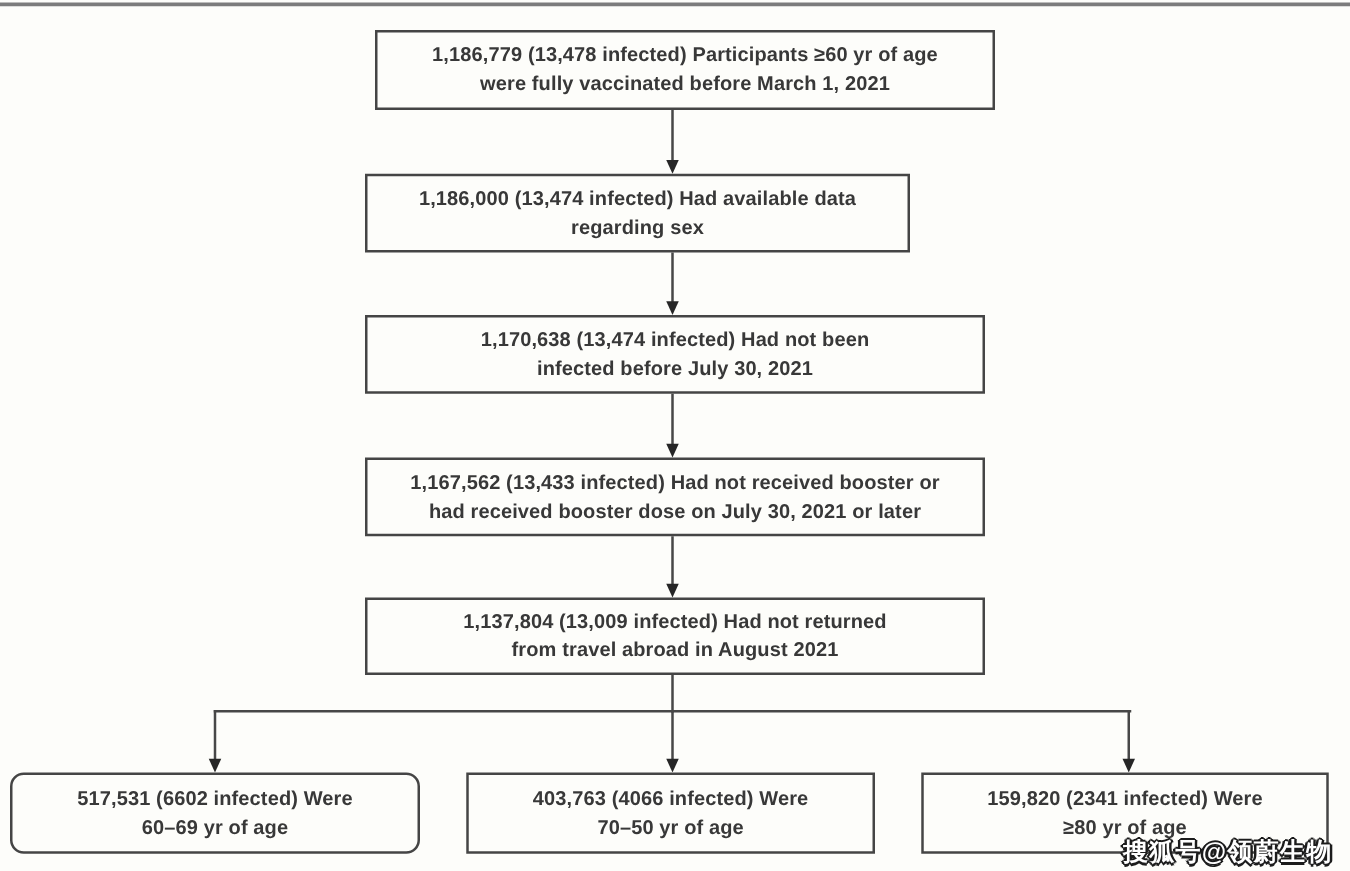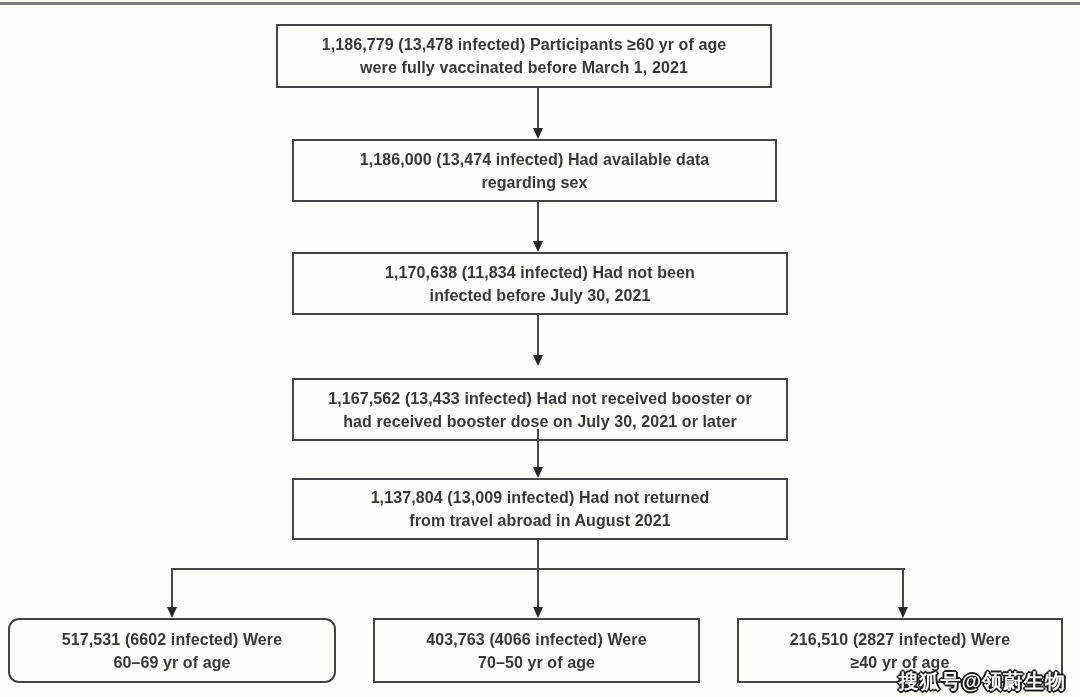--- a/index.html
+++ b/index.html
@@ -26,24 +26,24 @@
     align-items:center;justify-content:center;
     text-align:center;
     color:#383838;
     font-size:16px;
     font-weight:600;
     line-height:23px;
     letter-spacing:0.1px;
   }
   .fbox .line{white-space:nowrap;}
   
-  .b1{left:276px;top:24px;width:496px;height:64px;align-items:center;}
-  .b2{left:292px;top:139px;width:485px;height:63px;}
+  .b1{left:300px;top:24px;width:496px;height:64px;align-items:center;}
+  .b2{left:292px;top:139px;width:436px;height:63px;}
   .b3{left:292px;top:252px;width:496px;height:63px;}
-  .b4{left:292px;top:378px;width:496px;height:63px;}
+  .b4{left:292px;top:366px;width:496px;height:63px;}
   .b5{left:292px;top:478px;width:496px;height:62px;}
   
   .bl{left:8px;top:618px;width:328px;height:65px;border-radius:11px;}
   .bm{left:373px;top:618px;width:327px;height:65px;}
   .br{left:737px;top:618px;width:326px;height:65px;}
   
   .vline{position:absolute;width:2px;background:#474747;}
   .hline{position:absolute;height:2px;background:#474747;}
   .arrowhead{
     position:absolute;width:0;height:0;
@@ -87,21 +87,21 @@
     <div class="line">1,186,779 (13,478 infected) Participants ≥60 yr of age</div>
     <div class="line">were fully vaccinated before March 1, 2021</div>
   </div>
 
   <div class="fbox b2">
     <div class="line">1,186,000 (13,474 infected) Had available data</div>
     <div class="line">regarding sex</div>
   </div>
 
   <div class="fbox b3">
-    <div class="line">1,170,638 (11,834 infected) Had not been</div>
+    <div class="line">1,170,638 (13,474 infected) Had not been</div>
     <div class="line">infected before July 30, 2021</div>
   </div>
 
   <div class="fbox b4">
     <div class="line">1,167,562 (13,433 infected) Had not received booster or</div>
     <div class="line">had received booster dose on July 30, 2021 or later</div>
   </div>
 
   <div class="fbox b5">
     <div class="line">1,137,804 (13,009 infected) Had not returned</div>
@@ -136,19 +136,19 @@
     <div class="line">517,531 (6602 infected) Were</div>
     <div class="line">60–69 yr of age</div>
   </div>
 
   <div class="fbox bm">
     <div class="line">403,763 (4066 infected) Were</div>
     <div class="line">70–50 yr of age</div>
   </div>
 
   <div class="fbox br">
-    <div class="line">216,510 (2827 infected) Were</div>
-    <div class="line">≥40 yr of age</div>
+    <div class="line">159,820 (2341 infected) Were</div>
+    <div class="line">≥80 yr of age</div>
   </div>
 
   <div class="watermark">搜狐号@领蔚生物</div>
 
 </div>
 
 </body></html>

